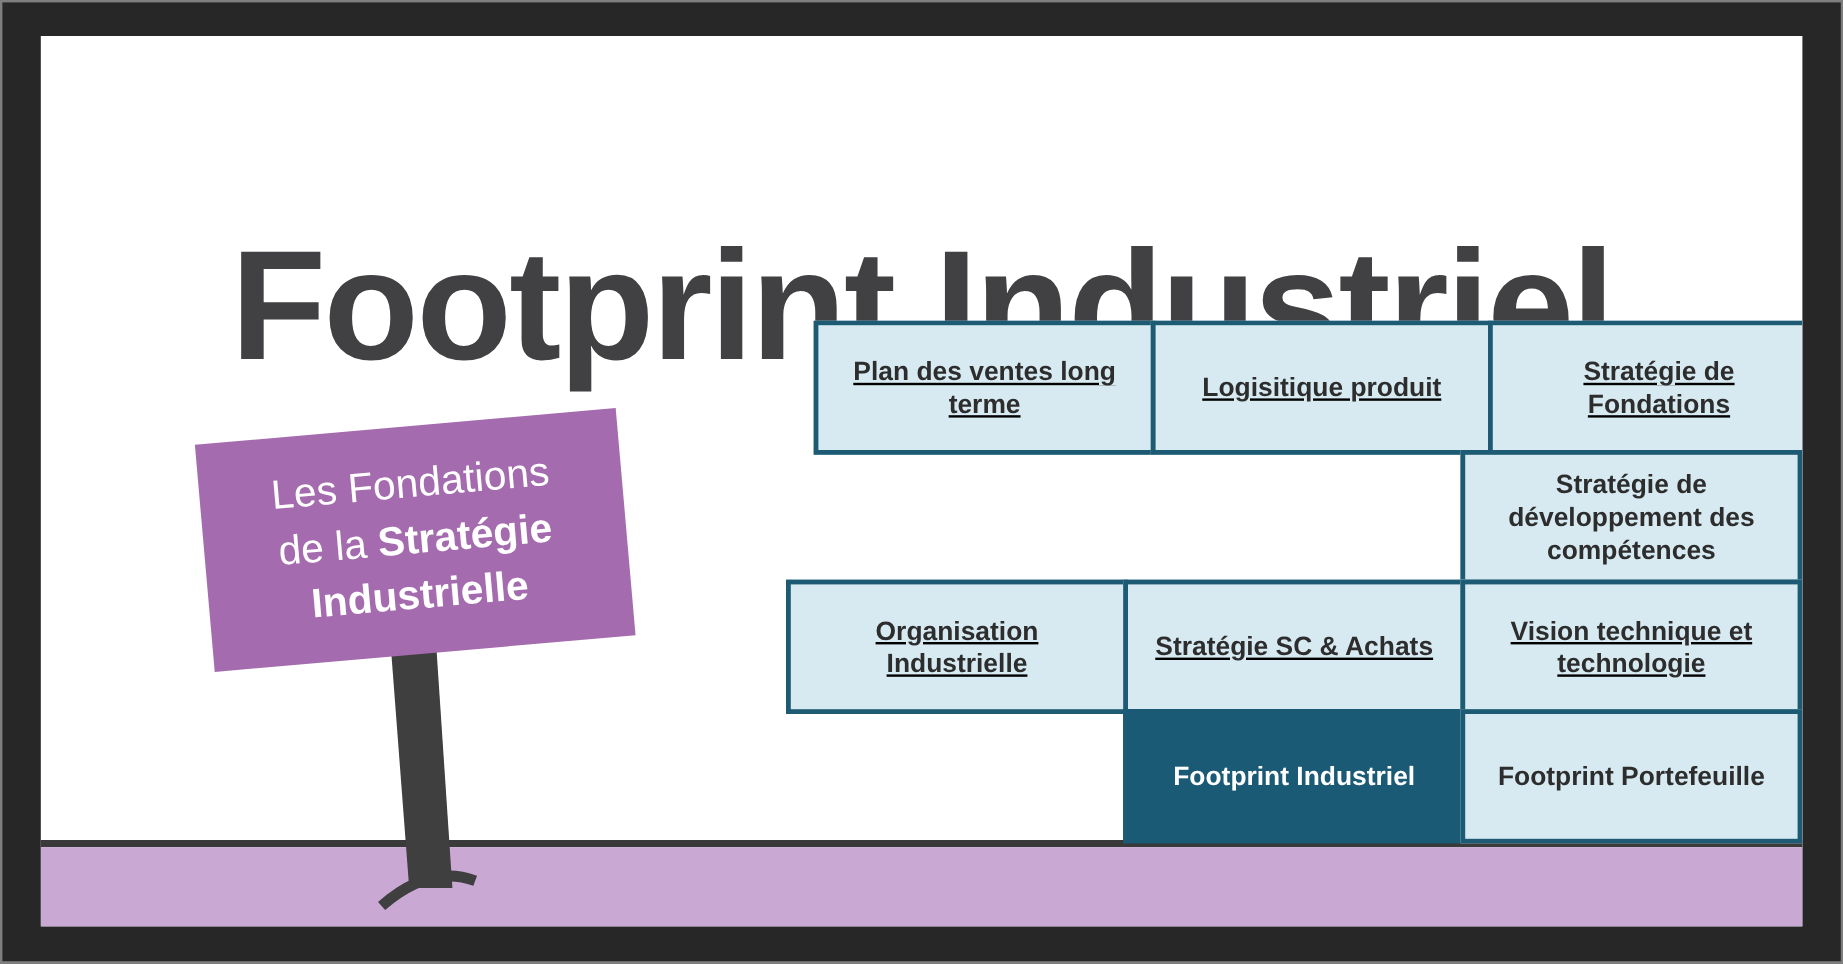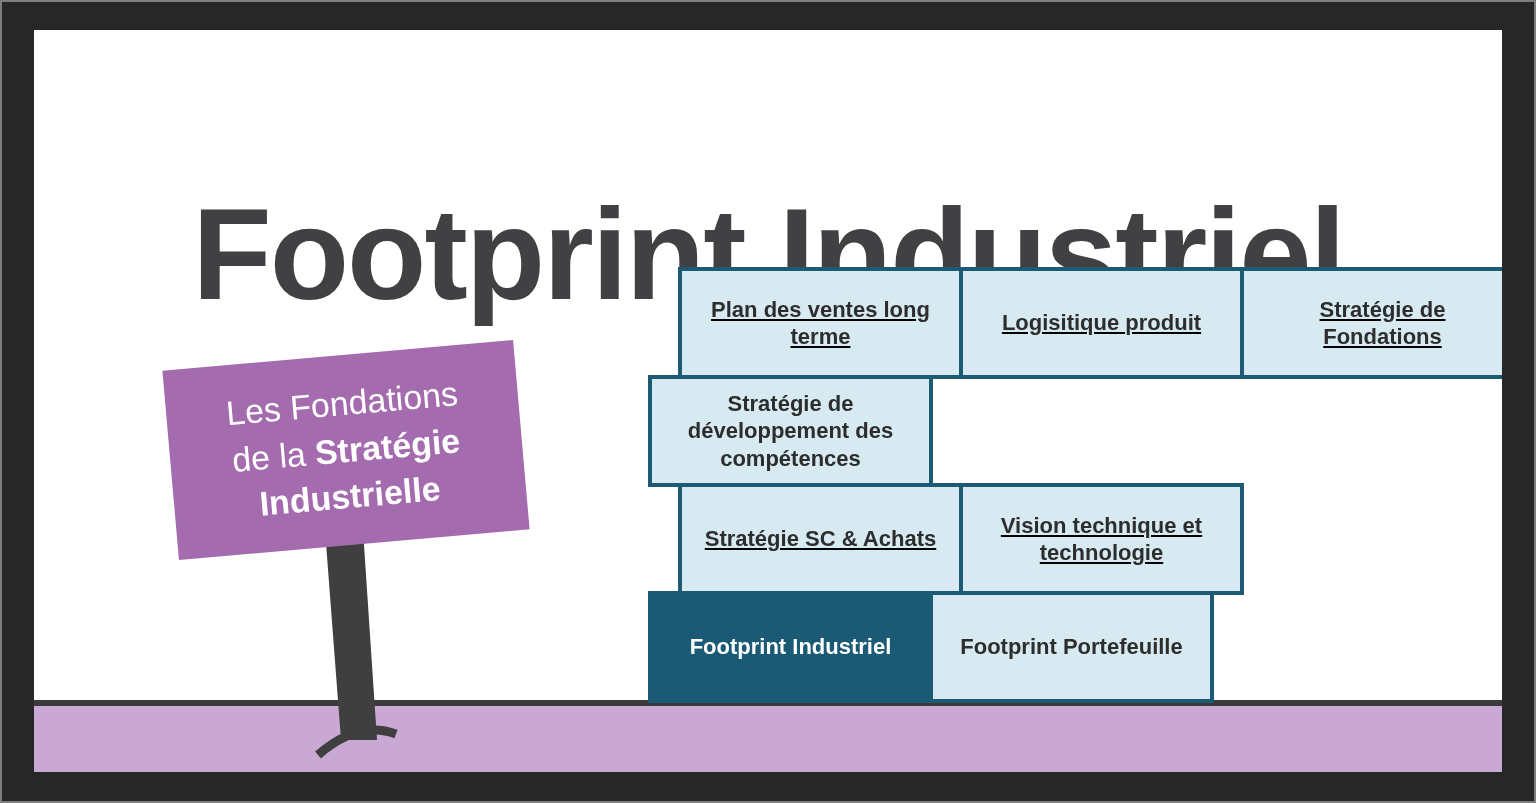--- a/index.html
+++ b/index.html
@@ -70,21 +70,21 @@
   }
   .sign-text b { font-weight: 700; }
   
   .wall {
     position: absolute;
     left: 614px; top: 237px;
     width: 854px; height: 436px;
     overflow: hidden;
   }
   .brick-row { display: flex; }
-  .brick-row + .brick-row { margin-top: -4px; }
+  .brick-row + .brick-row { margin-top: -4px; justify-content: flex-end; }
   .brick-row.offset { padding-left: 30px; text-decoration: underline; }
   .brick {
     box-sizing: border-box;
     flex: 0 0 285px;
     width: 285px; height: 112px;
     background: #d7eaf1;
     border: 4px solid #1d5a74;
     display: flex;
     align-items: center;
     justify-content: center;
@@ -131,20 +131,21 @@
       <div class="brick">Plan des ventes long terme</div>
       <div class="brick">Logisitique produit</div>
       <div class="brick">Stratégie de Fondations</div>
     </div>
 
     <div class="brick-row">
       <div class="brick">Stratégie de développement des compétences</div>
     </div>
 
     <div class="brick-row offset">
+      <div class="brick">Organisation Industrielle</div>
       <div class="brick">Stratégie SC &amp; Achats</div>
       <div class="brick">Vision technique et technologie</div>
     </div>
 
     <div class="brick-row">
       <div class="brick highlight">Footprint Industriel</div>
       <div class="brick">Footprint Portefeuille</div>
     </div>
 
   </div>

